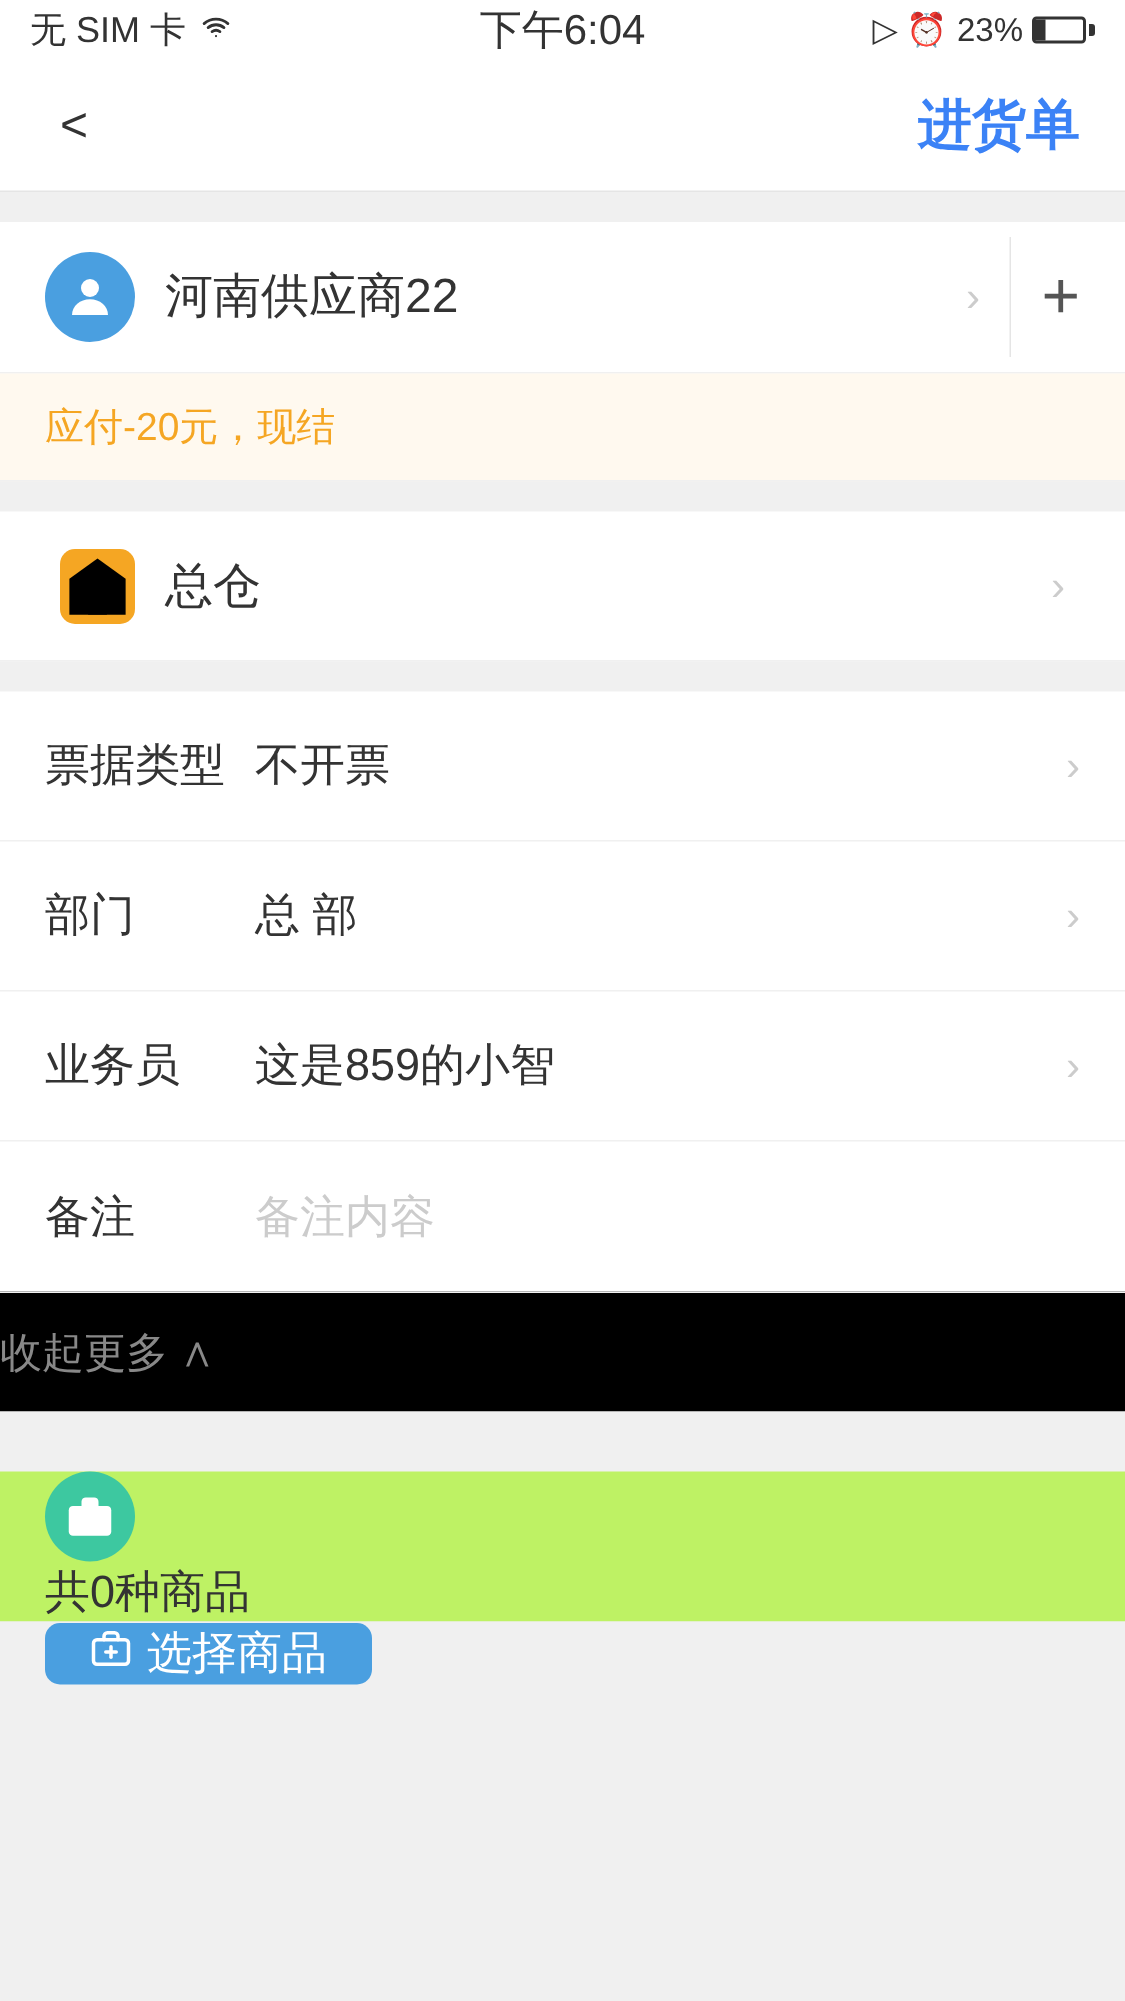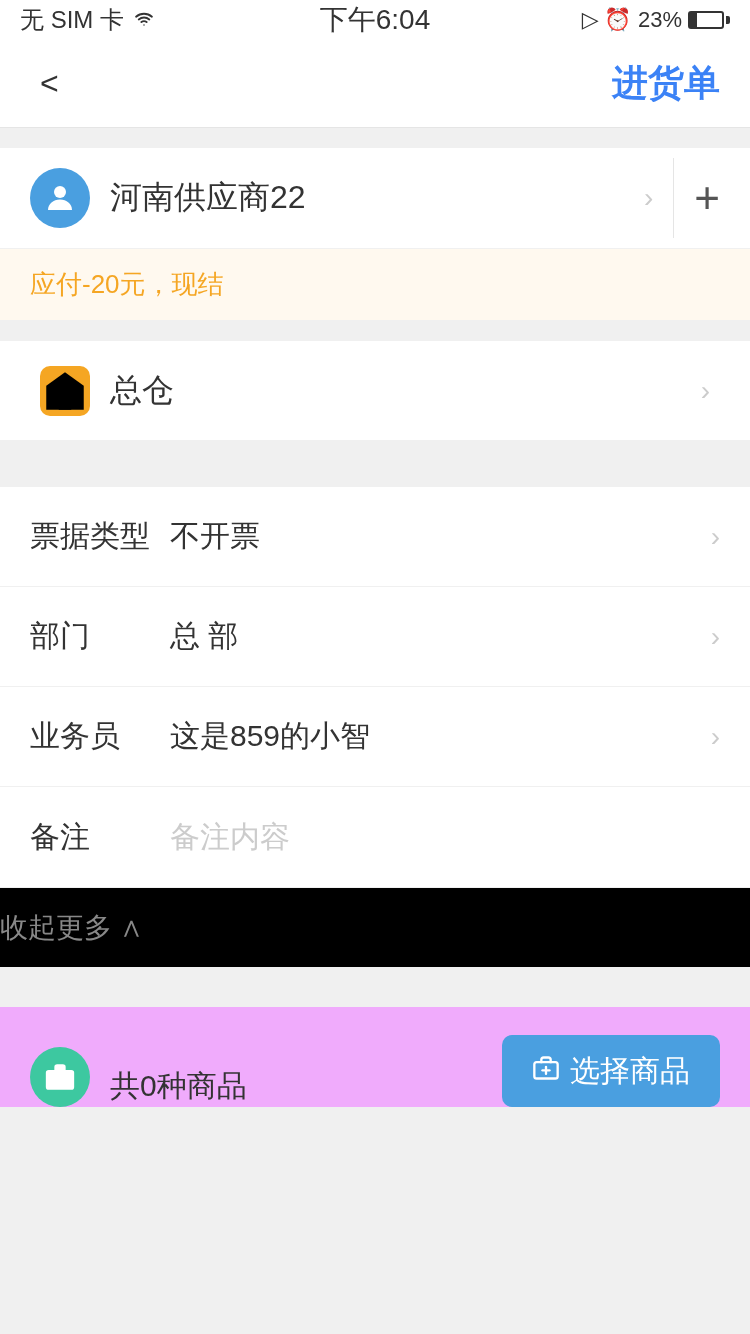--- a/index.html
+++ b/index.html
@@ -166,21 +166,20 @@
 
     
     .section-gap {
       height: 20px;
       background: #f0f0f0;
     }
 
     
     .form-section {
       background: #fff;
-      margin-top: 26px;
     }
     .form-row {
       display: flex;
       align-items: center;
       padding: 0 30px;
       height: 100px;
       border-bottom: 1px solid #f0f0f0;
       cursor: pointer;
     }
     .form-row:last-child {
@@ -243,25 +242,26 @@
       cursor: pointer;
     }
     .collapse-text {
       font-size: 28px;
       color: #888;
     }
 
     
     .bottom-bar {
       margin-top: 20px;
-      background: #f0abfc;
+      background: #bef264;
       height: 100px;
       display: flex;
-      align-items: flex-end;
+      align-items: flex-start;
       padding: 0 30px;
+      flex-direction: column;
     }
     .product-icon {
       width: 60px;
       height: 60px;
       background: #3dc8a0;
       border-radius: 50%;
       display: flex;
       align-items: center;
       justify-content: center;
       margin-right: 20px;

